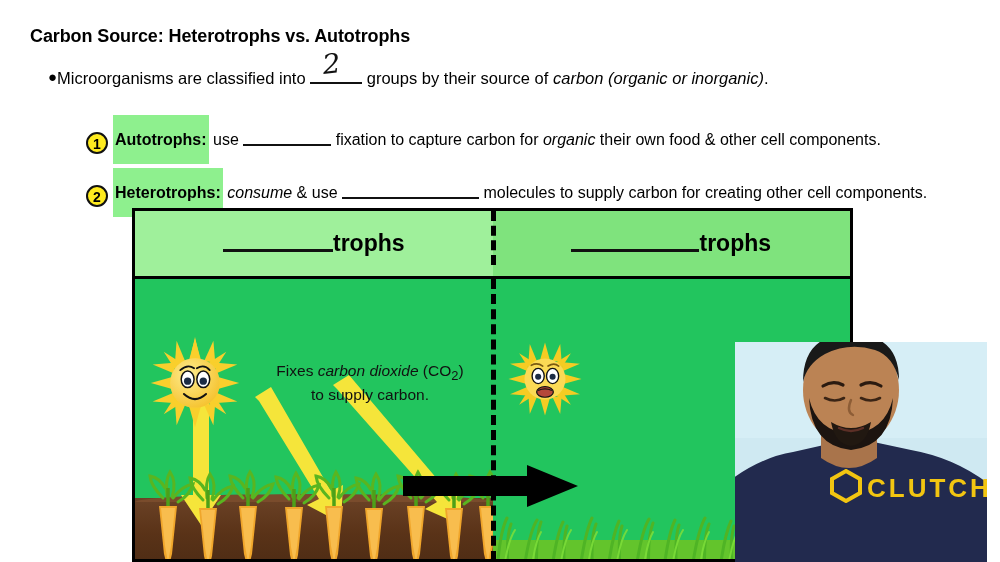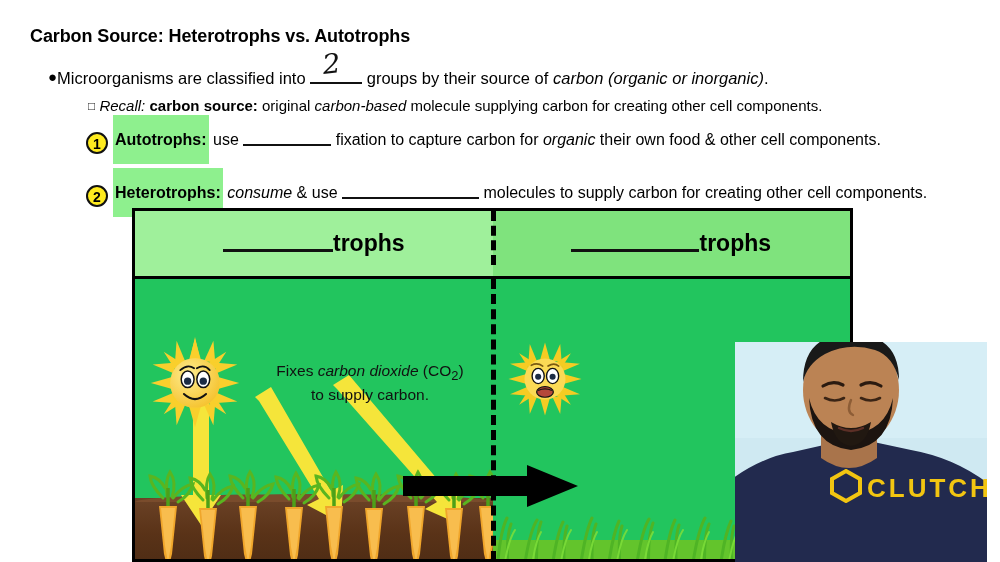--- a/index.html
+++ b/index.html
@@ -139,28 +139,20 @@
 
   <div class="title">Carbon Source: Heterotrophs vs. Autotrophs</div>
 
   <div class="line l-bullet">
     <span class="dot">●</span><span>Microorganisms are classified into</span>
     <span class="hand2"><span class="glyph">2</span><span class="ul"></span></span>
     <span>groups by their source of</span>
     <i class="it">carbon (organic or inorganic)</i><span>.</span>
   </div>
 
-  <div class="line l-recall">
-    <span class="sq">□</span>
-    <i class="it">Recall:</i>
-    <b class="bd">carbon source:</b>
-    <span>original</span>
-    <i class="it">carbon-based</i>
-    <span>molecule supplying carbon for creating other cell components.</span>
-  </div>
 
   <div class="line l-auto">
     <span class="numcircle">1</span><span class="hl-green">Autotrophs:</span>
     <span>use</span>
     <span class="blank blank-sm"></span>
     <span>fixation to capture carbon for</span>
     <i class="it">organic</i>
     <span>their own food &amp; other cell components.</span>
   </div>
 

